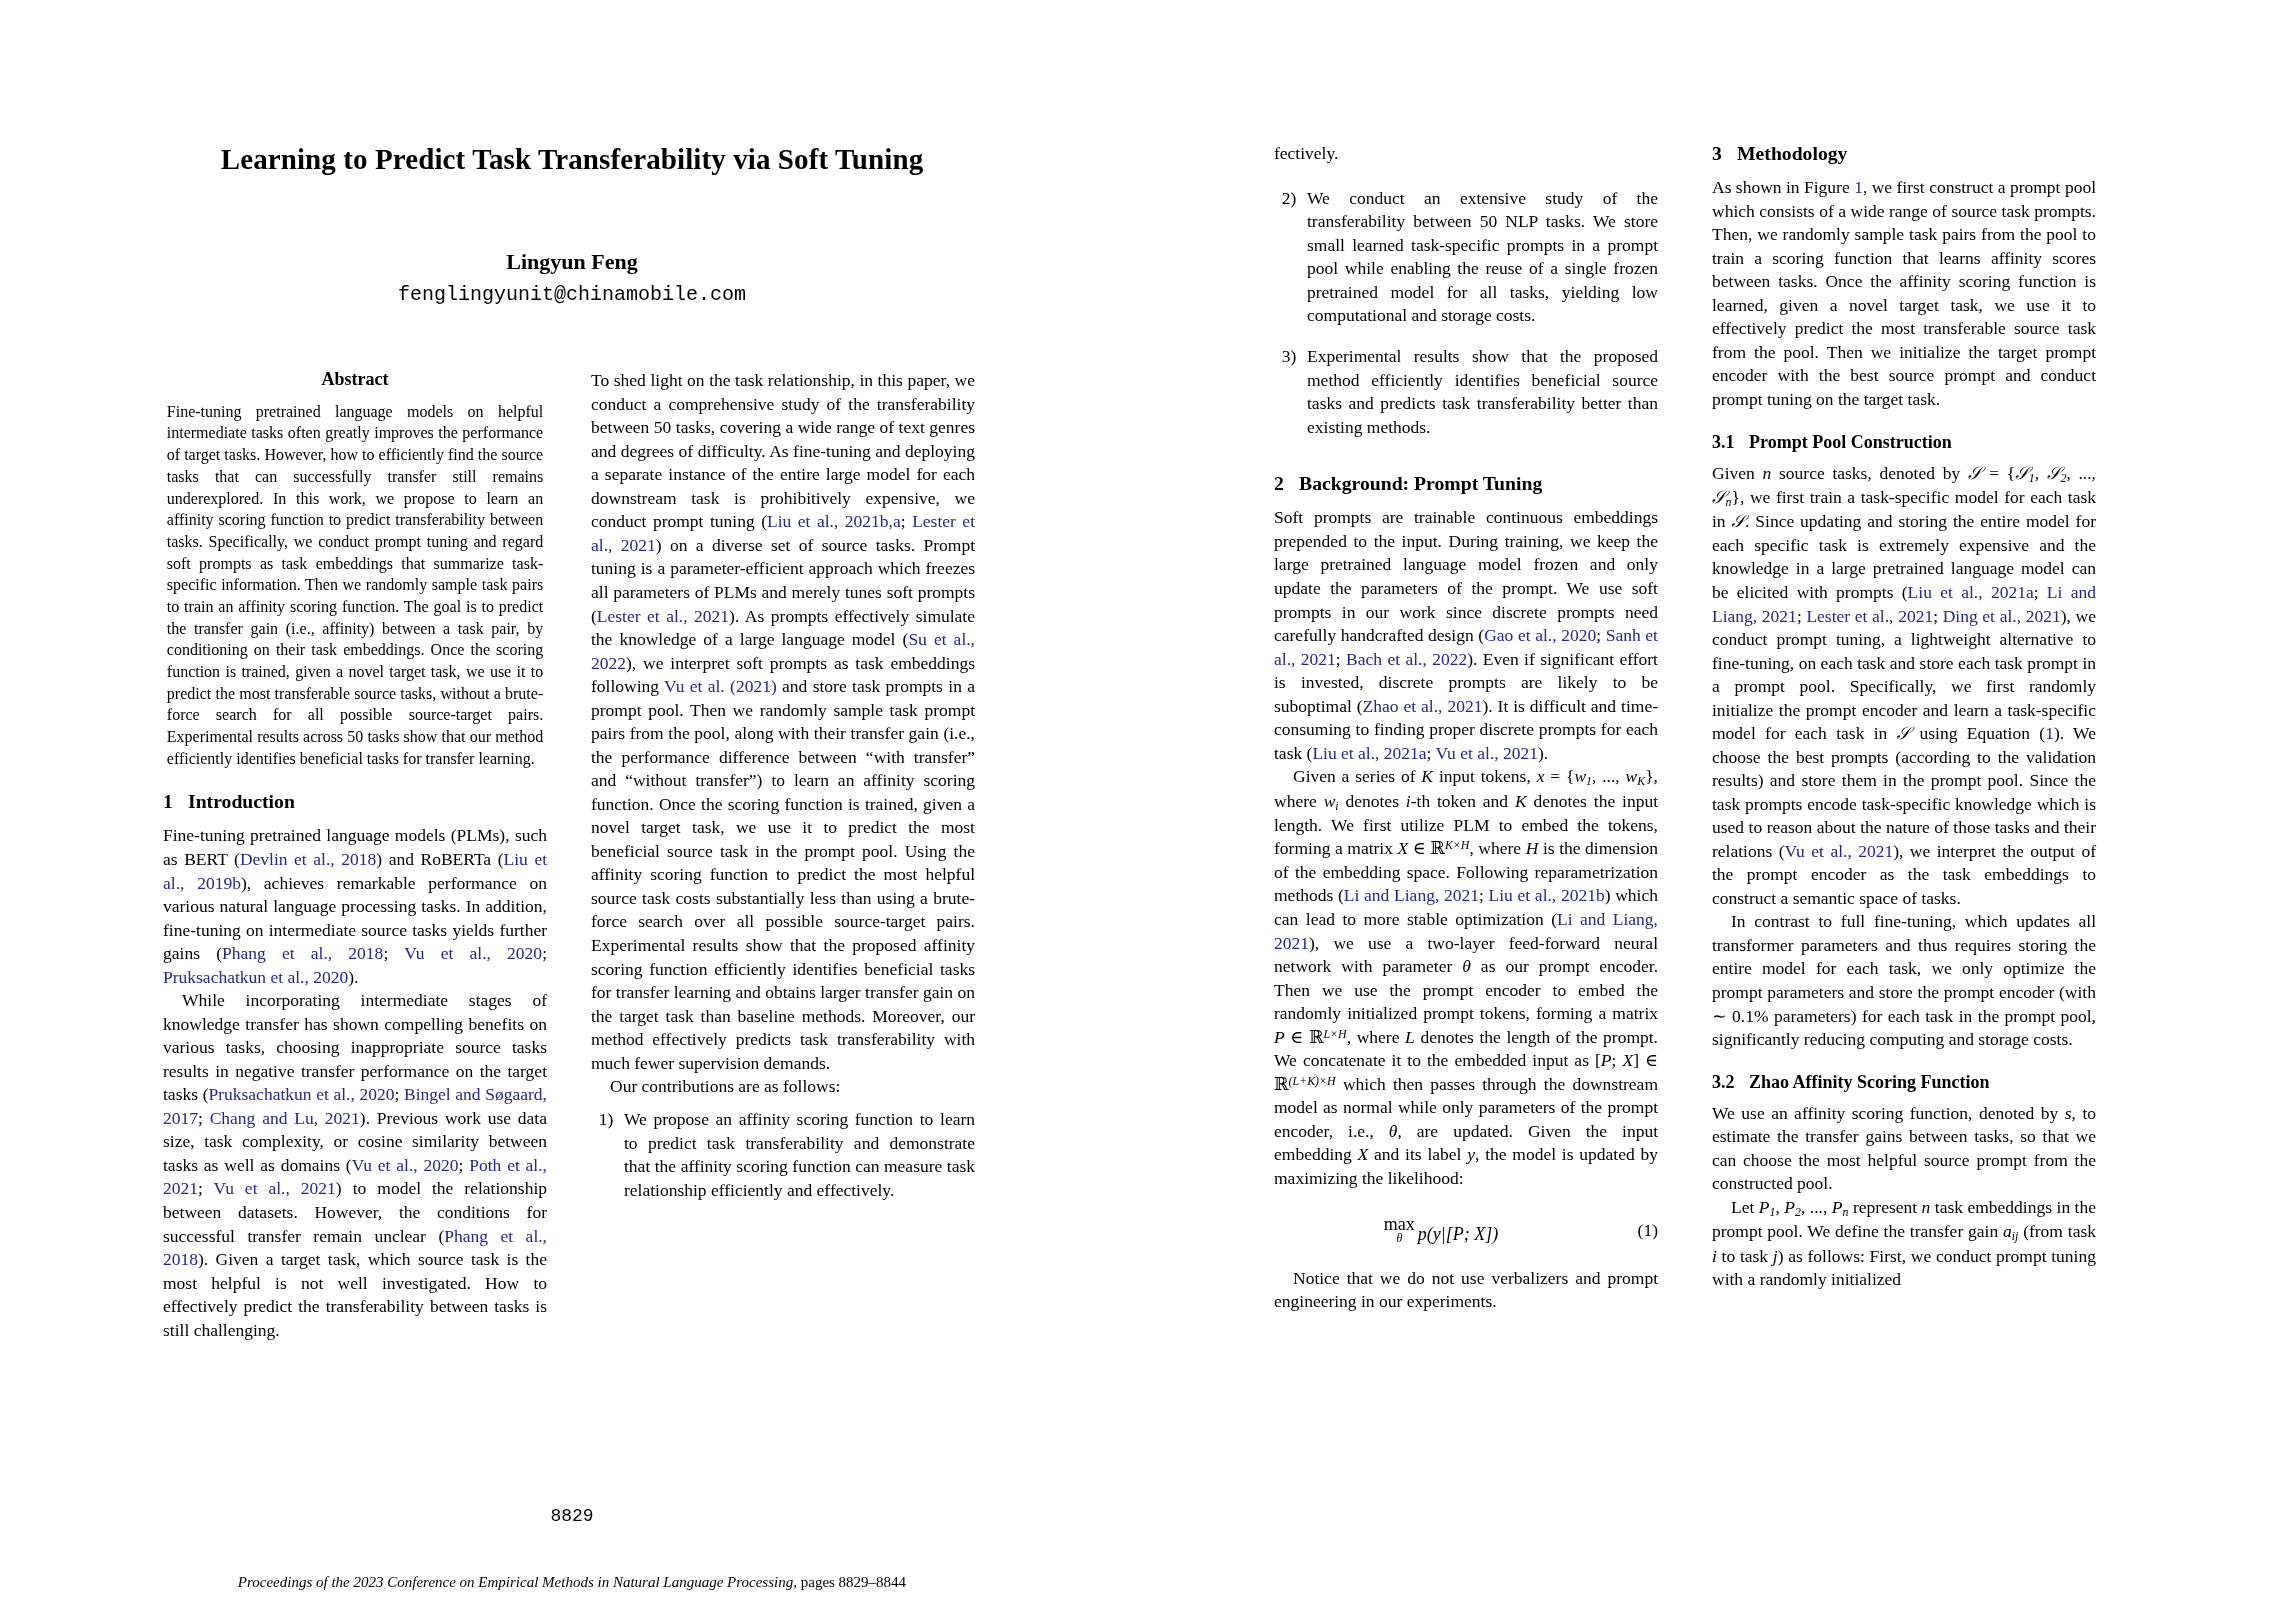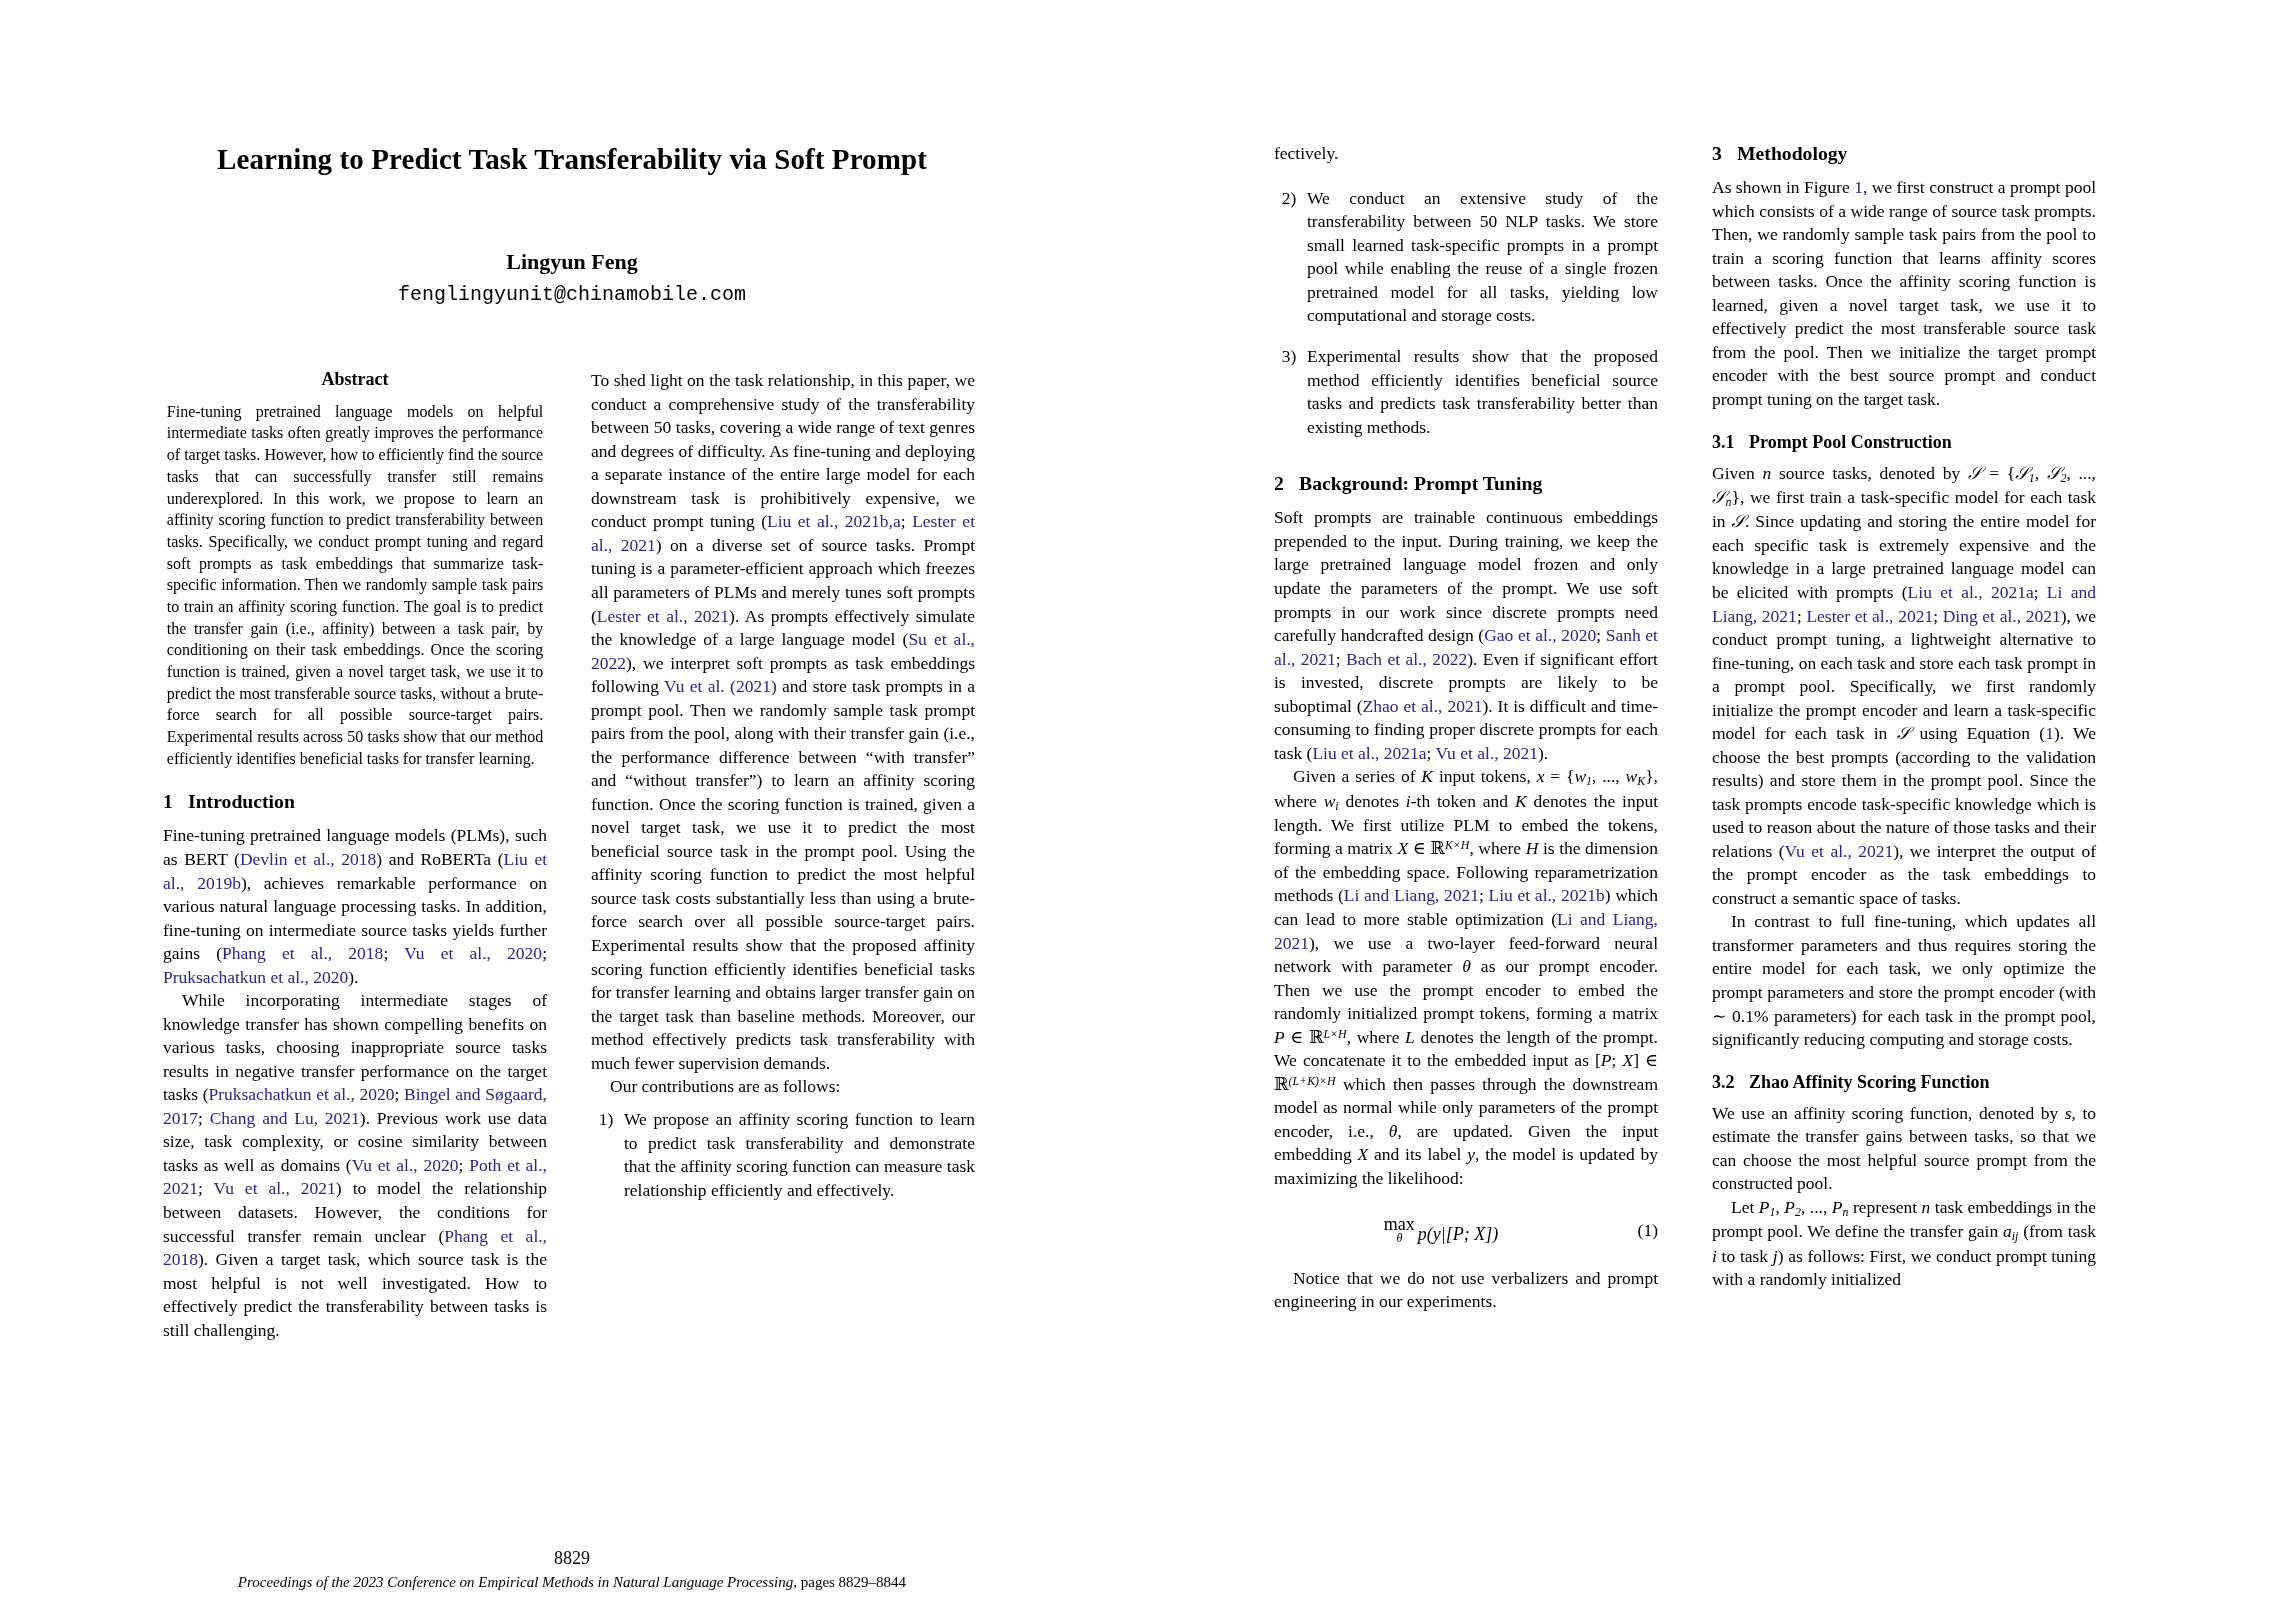--- a/index.html
+++ b/index.html
@@ -191,21 +191,21 @@
   .maxop .bot { display: block; font-size: 12px; font-style: italic; margin-top: -1px; }
 
   
   .page-number {
     position: absolute;
     left: 0;
     right: 0;
     text-align: center;
     font-size: 18px;
   }
-  .page-left .page-number { top: 1548px; }
+  .page-left .page-number { top: 1506px; font-family: Liberation Mono, monospace; }
   .page-right .page-number { top: 1506px; }
 
   .proceedings {
     position: absolute;
     left: 0;
     right: 0;
     text-align: center;
     line-height: 1.5;
   }
   .page-left .proceedings { top: 1571px; }
@@ -214,21 +214,21 @@
   .proc-line2 { font-size: 15px; }
 </style>
 </head>
 <body>
 
 <div class="spread">
 
   <div class="page page-left">
 
     <div class="title-block">
-      <div class="paper-title">Learning to Predict Task Transferability via Soft Prompt</div>
+      <div class="paper-title">Learning to Predict Task Transferability via Soft Tuning</div>
       <div class="author-block">
         <div class="author-name">Lingyun Feng</div>
         <div class="author-email">fenglingyunit@chinamobile.com</div>
       </div>
     </div>
 
     <div class="cols">
 
       <div class="col">
 

